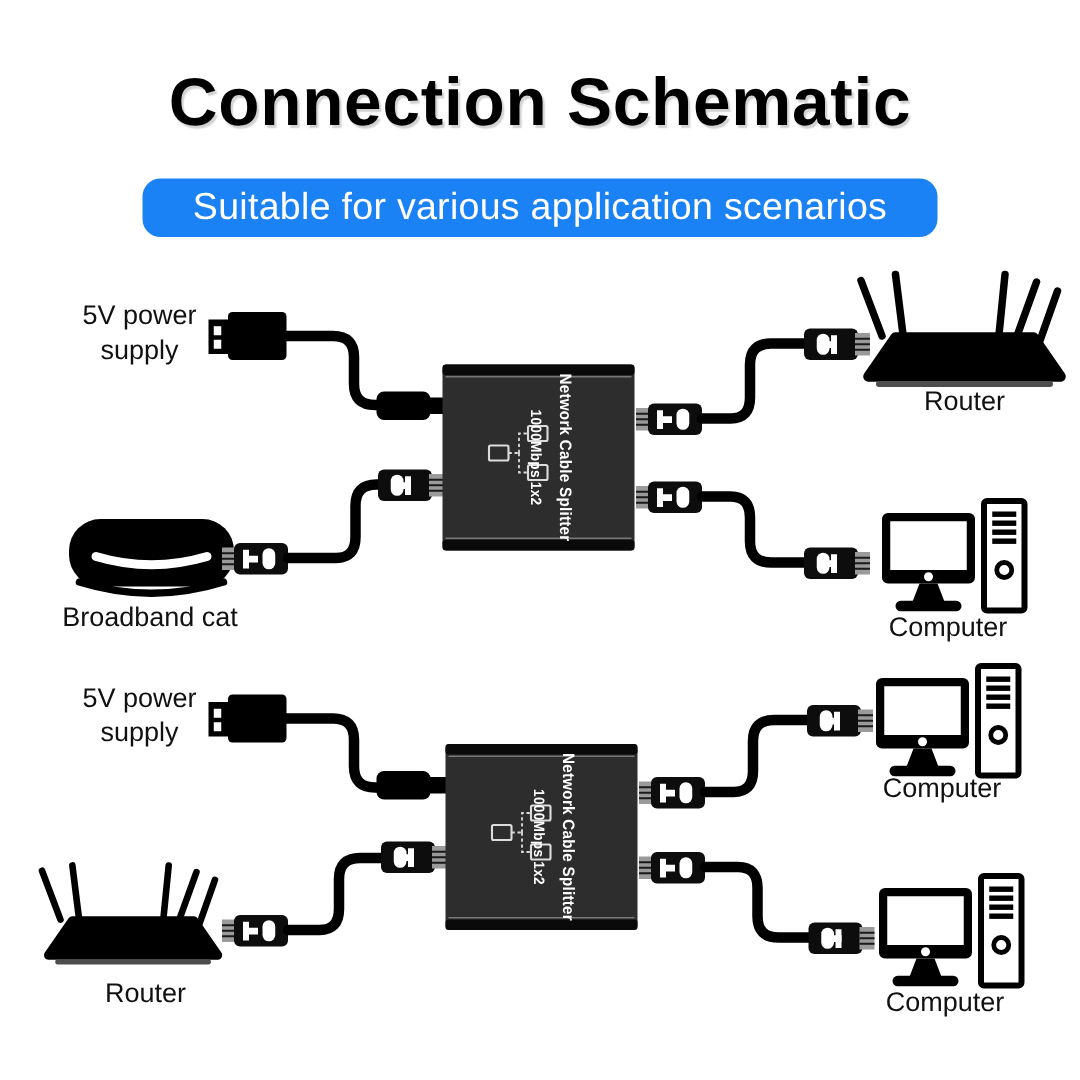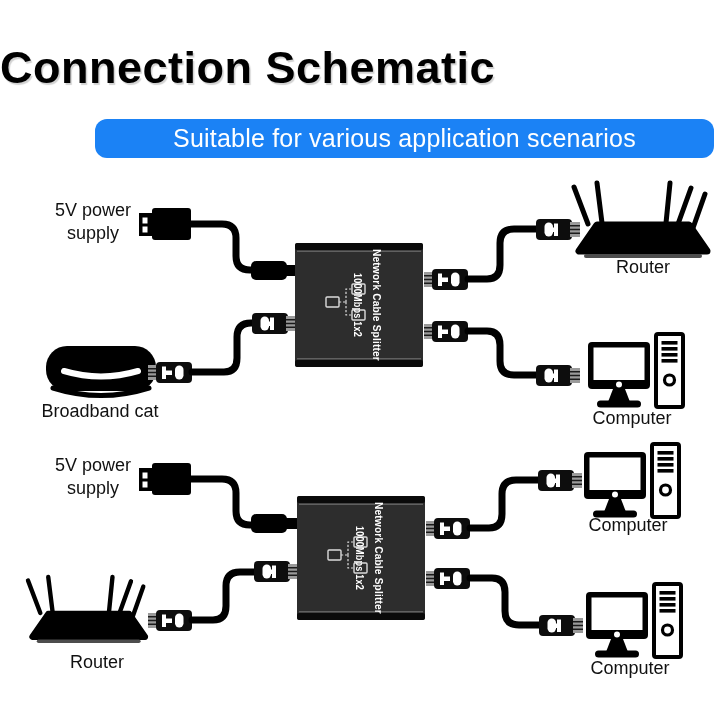--- a/index.html
+++ b/index.html
@@ -1,21 +1,21 @@
 <!DOCTYPE html>
 <html style="--banner-bg: #1b82f5; --banner-fg: #ffffff; --splitter-body: #2d2d2d; --ink: #000000; --bg: #ffffff;"><head>
 <meta charset="utf-8">
 <style>
   html,body{margin:0;padding:0;}
   body{width:720px;height:720px;background:var(--bg,#fff);font-family:"Liberation Sans",sans-serif;overflow:hidden;}
   .page{position:relative;width:720px;height:720px;background:var(--bg,#fff);}
-  .title{position:absolute;top:42px;left:0;right:0;margin:0;
+  .title{position:absolute;top:42px;left:0;right:0;margin:0;text-align:center;
          font-family:"Liberation Sans",sans-serif;font-weight:bold;font-size:45px;color:#000;
          letter-spacing:.5px;text-shadow:1.5px 2px 1px rgba(0,0,0,.18);}
-  .banner{position:absolute;top:119px;left:95px;width:619px;height:39px;border-radius:12px;
+  .banner{position:absolute;top:119px;left:95px;width:530px;height:39px;border-radius:12px;
           background:var(--banner-bg,#1b82f5);display:flex;align-items:center;justify-content:center;}
   .banner span{color:var(--banner-fg,#fff);font-size:25px;letter-spacing:.2px;white-space:nowrap;}
   svg.diagram{position:absolute;left:0;top:0;width:720px;height:720px;}
   .cable{stroke:var(--ink,#000);stroke-width:7;fill:none;stroke-linecap:round;stroke-linejoin:round;}
   .splitter-body{fill:var(--splitter-body,#2d2d2d);}
   .lbl{font:18px "Liberation Sans",sans-serif;fill:#111;text-anchor:middle;}
   .box-name{font:bold 11px "Liberation Sans",sans-serif;fill:#fff;text-anchor:middle;letter-spacing:.2px;}
   .box-spec{font:bold 10px "Liberation Sans",sans-serif;fill:#fff;text-anchor:middle;letter-spacing:.2px;}
 </style>
 </head>

